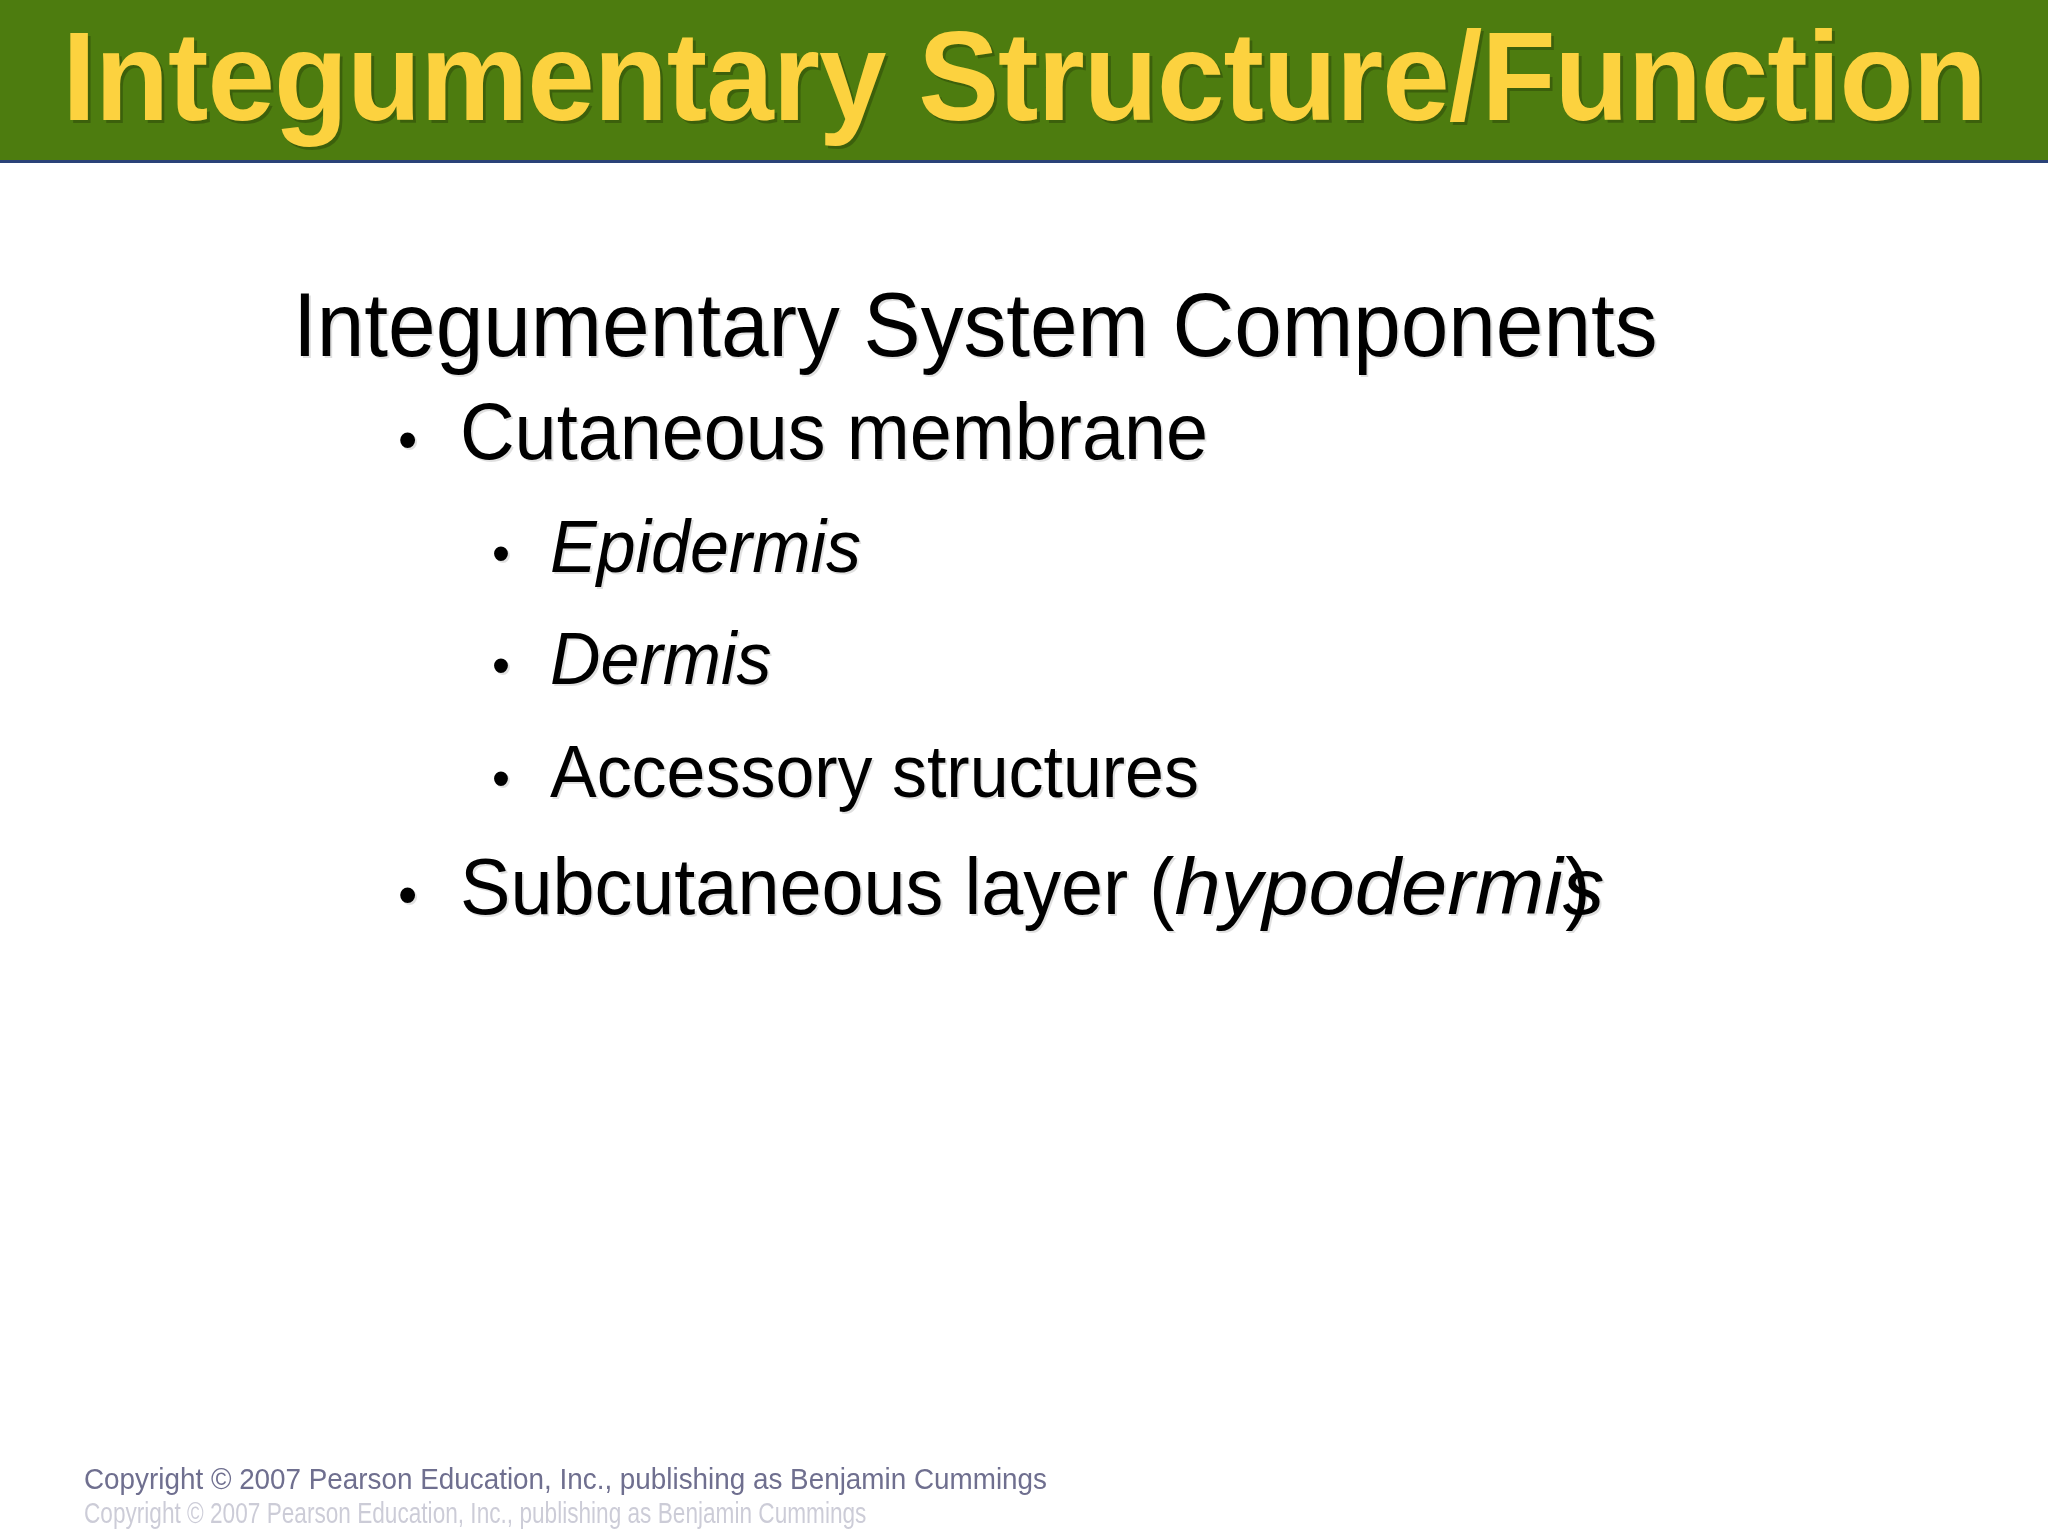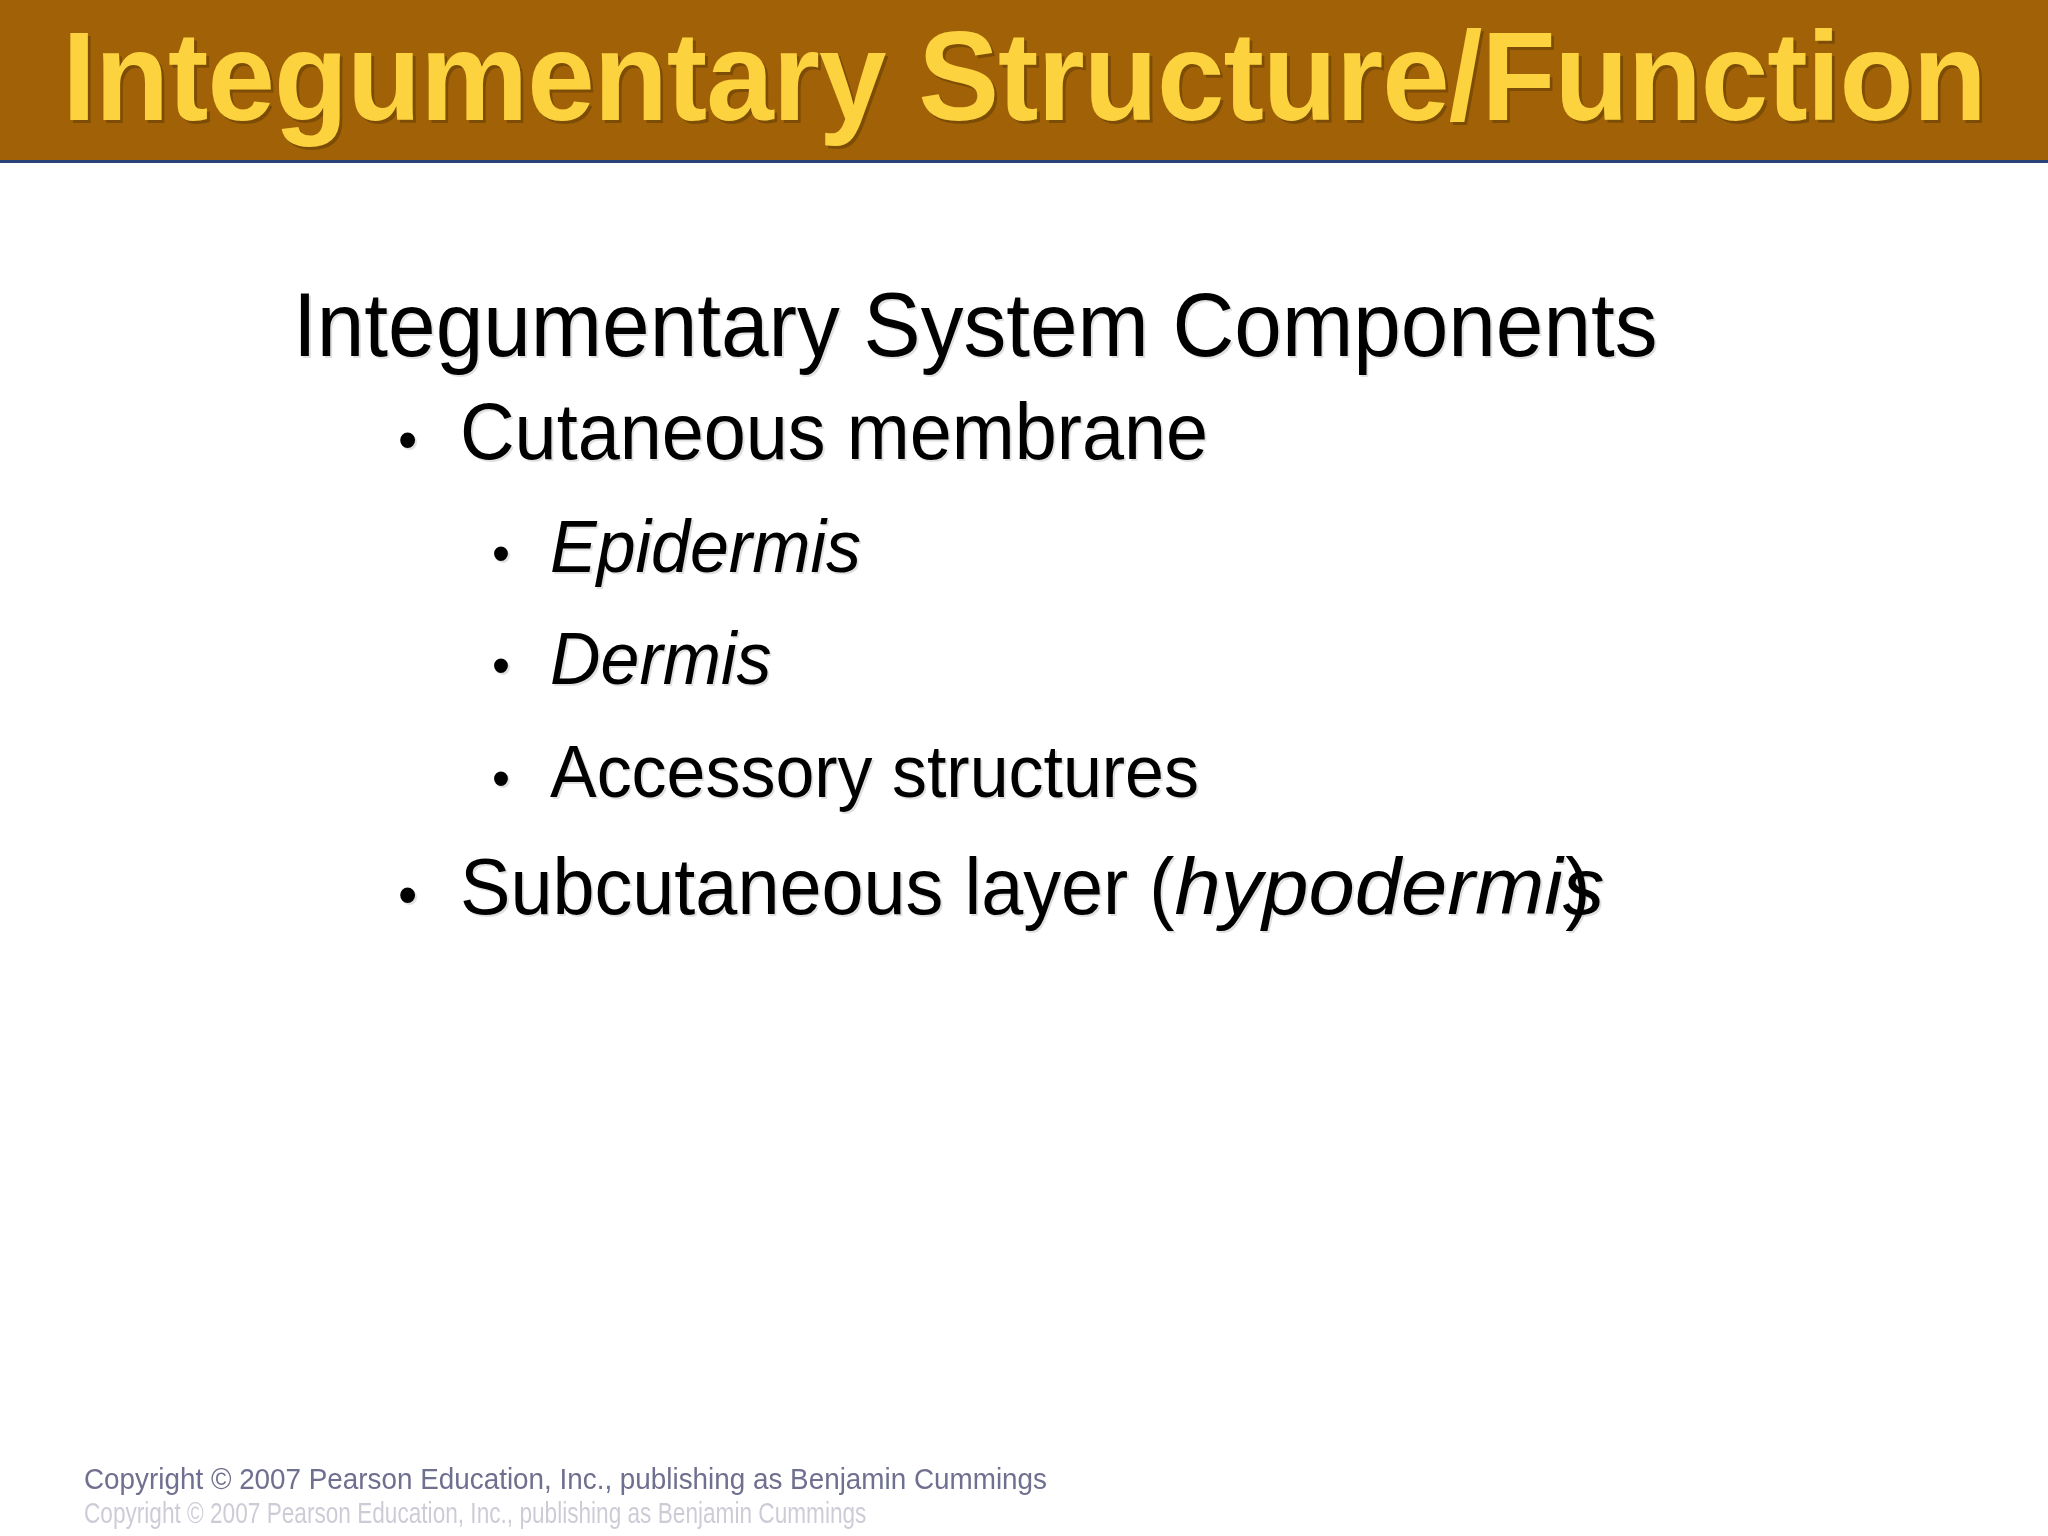--- a/index.html
+++ b/index.html
@@ -22,21 +22,21 @@
     overflow: hidden;
   }
 
   
   #title-banner {
     position: absolute;
     left: 0;
     top: 0;
     width: 2048px;
     height: 163px;
-    background: #a16207;
+    background: #4d7c0f;
     border-bottom: 3px solid #2a4278;
     box-sizing: border-box;
   }
   #slide-title {
     position: absolute;
     left: 0;
     top: 0;
     width: 2048px;
     height: 160px;
     line-height: 152px;

